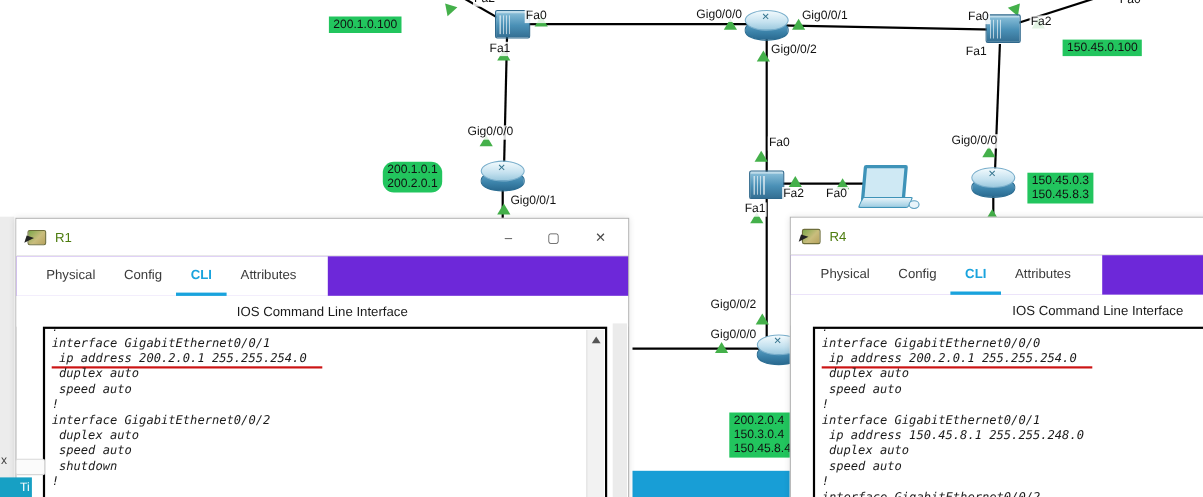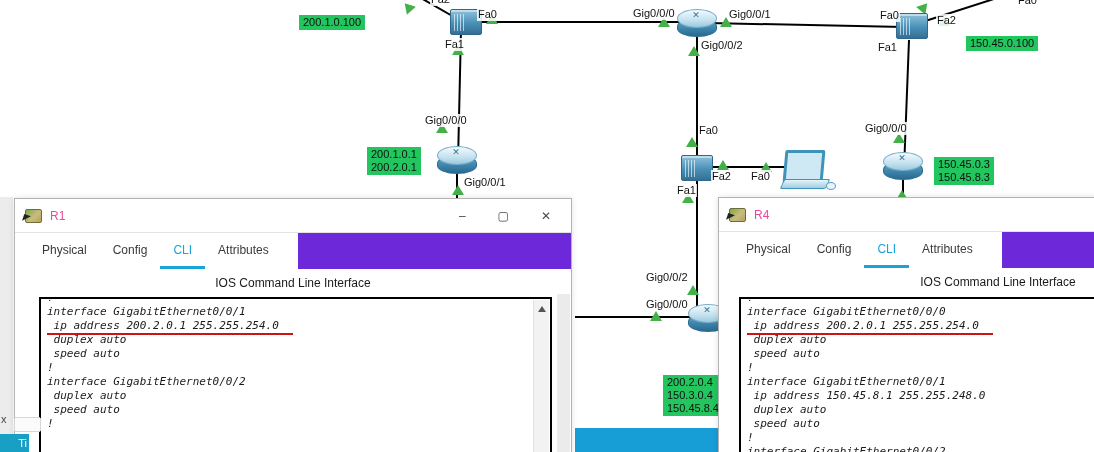--- a/index.html
+++ b/index.html
@@ -45,28 +45,28 @@
           font-size:11px;display:flex;align-items:center;justify-content:flex-end;padding-right:2px;box-sizing:border-box;}
   
   .win{position:absolute;background:#fff;border:1px solid #b3b3b3;z-index:10;box-sizing:border-box;
        box-shadow:0 0 6px rgba(0,0,0,.12);}
   .titlebar{height:33px;display:flex;align-items:center;padding:0 10px;background:#fff;
        border-bottom:1px solid #e3e3e3;}
   .winicon{width:15px;height:12px;background:linear-gradient(135deg,#7da84b 0%,#c9bd7d 55%,#b7a35e 100%);
        border:1px solid #6d6d3a;border-radius:2px;position:relative;margin-right:8px;}
   .winicon::after{content:"";position:absolute;left:-3px;top:5px;width:0;height:0;
        border-top:7px solid #222;border-right:7px solid transparent;transform:rotate(18deg);}
-  .wintitle{font-size:12px;color:#ec4899;}
+  .wintitle{font-size:12px;color:#4d7c0f;}
   .winctrls{margin-left:auto;display:flex;gap:32px;padding-right:10px;color:#4a4a4a;font-size:12px;}
   .winctrls span{cursor:default;}
   .tabsrow{height:36px;background:#6d28d9;display:flex;align-items:stretch;}
   .tabswrap{background:#fff;display:flex;padding-left:14px;padding-right:16px;}
   .tab{display:flex;align-items:center;padding:0 13px;font-size:12px;color:#3a3a3a;
        border-bottom:3px solid transparent;box-sizing:border-box;}
-  .tab.active{color:#19a3dd;border-bottom-color:#19a3dd;}
+  .tab.active{color:#19a3dd;border-bottom-color:#19a3dd;font-weight:bold;}
   .clihdr{height:28px;display:flex;align-items:center;justify-content:center;font-size:12px;color:#1a1a1a;background:#fff;}
   .clibox{position:absolute;border:2px solid #000;background:#fff;overflow:hidden;}
   .clitext{margin-top:-8px;padding:0 0 0 6px;font-family:"DejaVu Sans Mono",monospace;
        font-size:11px;line-height:14px;color:#1a1a1a;}
   .cli-line{height:14px;white-space:pre;}
   .cli-line span{white-space:pre;display:inline-block;font-style:italic;}
   .cli-line.redline span{border-bottom:2px solid #cc1414;padding-right:14px;}
   .cliscroll{position:absolute;right:1px;top:1px;bottom:1px;width:15px;background:#f2f2f2;
        border-left:1px solid #e2e2e2;}
   .cliscroll .up{width:0;height:0;margin:6px auto 0;border-left:4px solid transparent;
@@ -163,21 +163,21 @@
       <div class="portlabel" style="position: absolute; left: 676px; top: 184px;">Fa1</div>
       <div class="portlabel" style="position: absolute; left: 864px; top: 122px;">Gig0/0/0</div>
       <div class="portlabel" style="position: absolute; left: 645px; top: 271px;">Gig0/0/2</div>
       <div class="portlabel" style="position: absolute; left: 645px; top: 298px;">Gig0/0/0</div>
     </div>
 
   <div>
 
   <div class="iplabel" style="position: absolute; left: 299px; top: 15px;">200.1.0.100</div>
       <div class="iplabel" style="position: absolute; left: 966px; top: 36px;">150.45.0.100</div>
-      <div class="iplabel" style="position: absolute; left: 367px; top: 147px;">200.1.0.1
+      <div class="iplabel" style="position: absolute; left: 348px; top: 147px; border-radius: 10px;">200.1.0.1
 200.2.0.1</div>
       <div class="iplabel" style="position: absolute; left: 934px; top: 157px;">150.45.0.3
 150.45.8.3</div>
       <div class="iplabel" style="position: absolute; left: 663px; top: 375px;">200.2.0.4
 150.3.0.4
 150.45.8.4</div>
     </div>
 
   <div class="left-strip"></div>
   <div class="blue-bar" style="background: rgb(24, 158, 214);"></div>
@@ -211,20 +211,21 @@
 
       <div class="cli-line"><span>!</span></div>
           <div class="cli-line"><span>interface GigabitEthernet0/0/1</span></div>
           <div class="cli-line redline"><span> ip address 200.2.0.1 255.255.254.0</span></div>
           <div class="cli-line"><span> duplex auto</span></div>
           <div class="cli-line"><span> speed auto</span></div>
           <div class="cli-line"><span>!</span></div>
           <div class="cli-line"><span>interface GigabitEthernet0/0/2</span></div>
           <div class="cli-line"><span> duplex auto</span></div>
           <div class="cli-line"><span> speed auto</span></div>
+          <div class="cli-line"><span> shutdown</span></div>
           <div class="cli-line"><span>!</span></div>
         </div>
       <div class="cliscroll">
         <div class="up"></div>
       </div>
     </div>
   </div>
 
   <div class="win" style="left:718px;top:197px;width:560px;height:262px;">
     <div class="titlebar">

